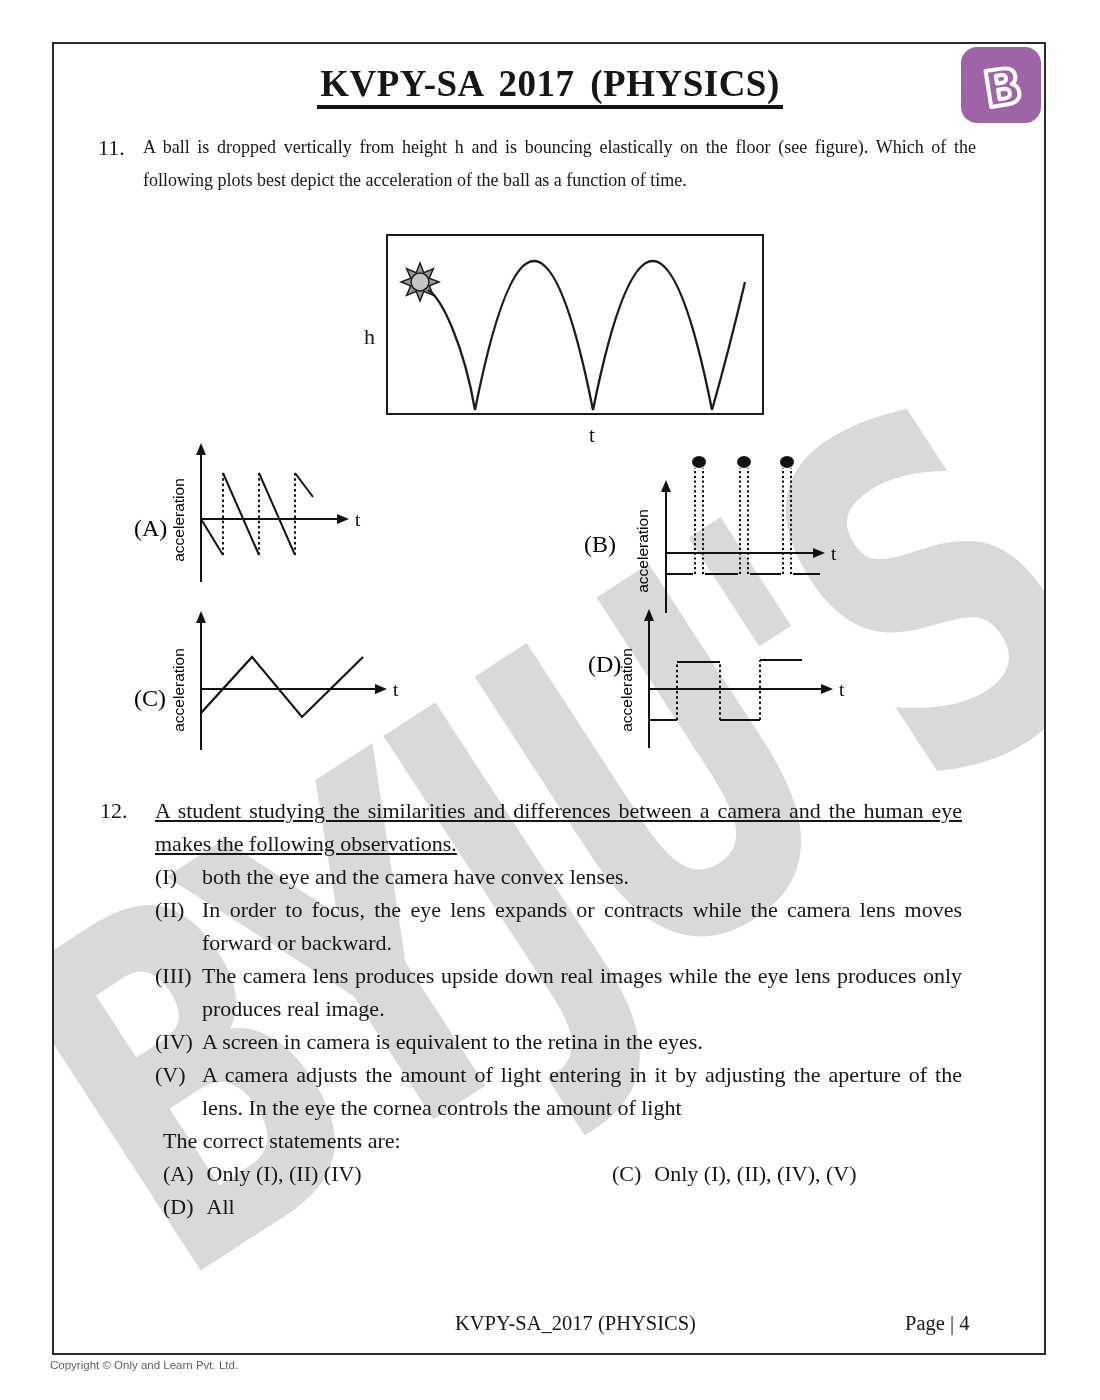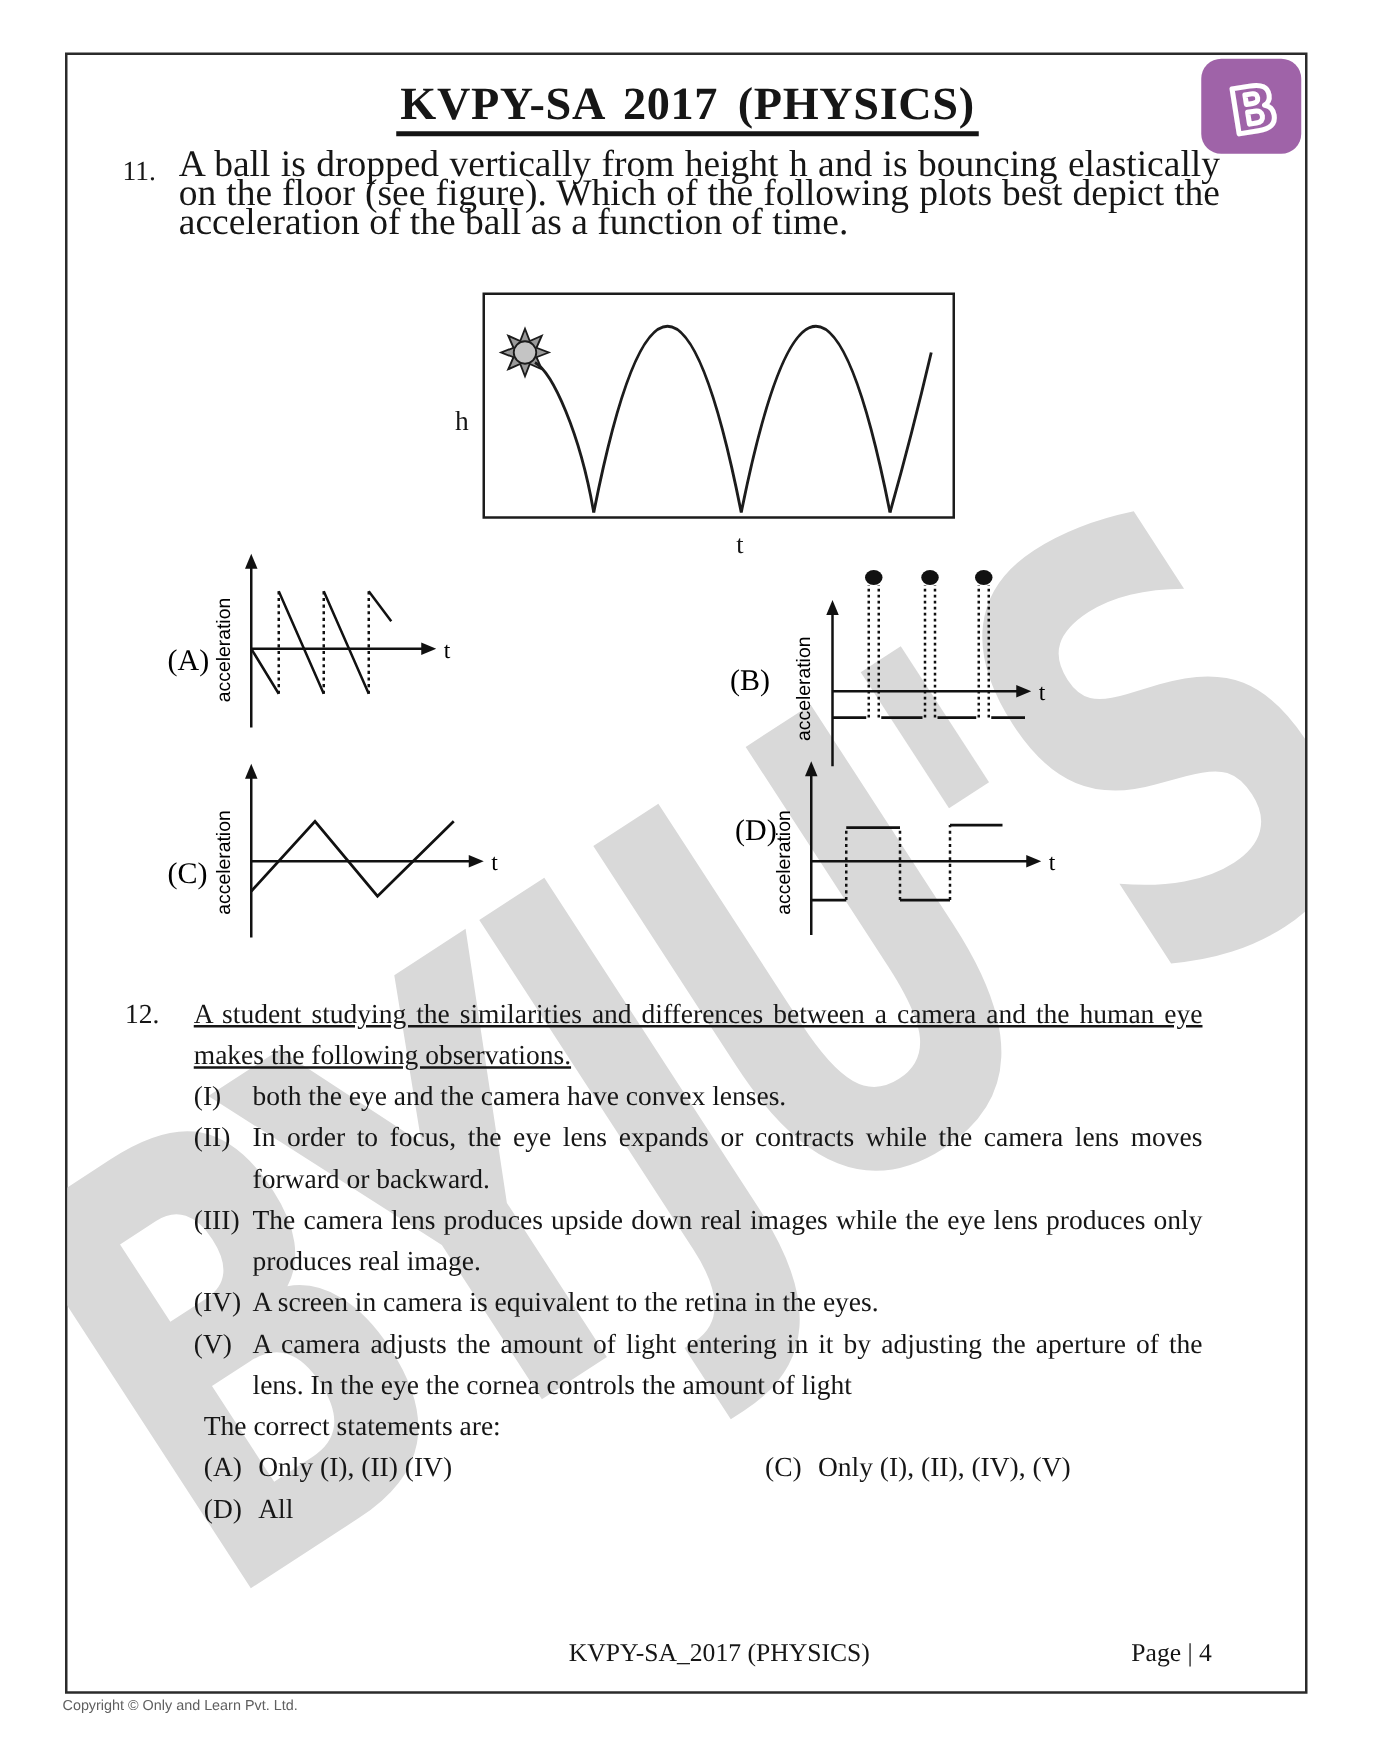--- a/index.html
+++ b/index.html
@@ -24,23 +24,23 @@
     position:absolute; left:960px; top:46px; width:82px; height:78px; z-index:3;
   }
   .title-wrap {
     position:absolute; left:0; top:62px; width:1100px; text-align:center; z-index:2;
   }
   .title-wrap span {
     font-size:37px; font-weight:bold; word-spacing:6px; letter-spacing:0.5px;
     border-bottom:4px solid #141414; padding:0 3px 1px 3px;margin-top:20px;
   }
   .q-row { position:absolute; display:flex; z-index:2; }
-  .q11-row { left:98px; top:120px; width:880px; }
+  .q11-row { left:98px; top:131px; width:880px; }
   .q-num { width:45px; flex:none; font-size:22px; line-height:33px; }
-  .q11-text { width:833px; font-size:30px; line-height:23px; text-align:justify; }
+  .q11-text { width:833px; font-size:18px; line-height:33px; text-align:justify; }
   .fig-box {
     position:absolute; left:386px; top:234px; width:378px; height:181px;
     border:2.5px solid #1c1c1c; z-index:2; background:transparent;
   }
   .fig-h { position:absolute; left:-24px; top:88px; font-size:22px; }
   .fig-t { position:absolute; left:0; bottom:-35px; width:100%; text-align:center; padding-left:34px; font-size:21px; }
   .opt { position:absolute; z-index:2; }
   .opt svg text { font-family:"Liberation Serif", serif; }
   .opt svg .axlbl { font-family:"Liberation Sans", sans-serif; }
   .q12-block { position:absolute; left:100px; top:794px; width:885px; z-index:2; font-size:22px; line-height:33px; }

